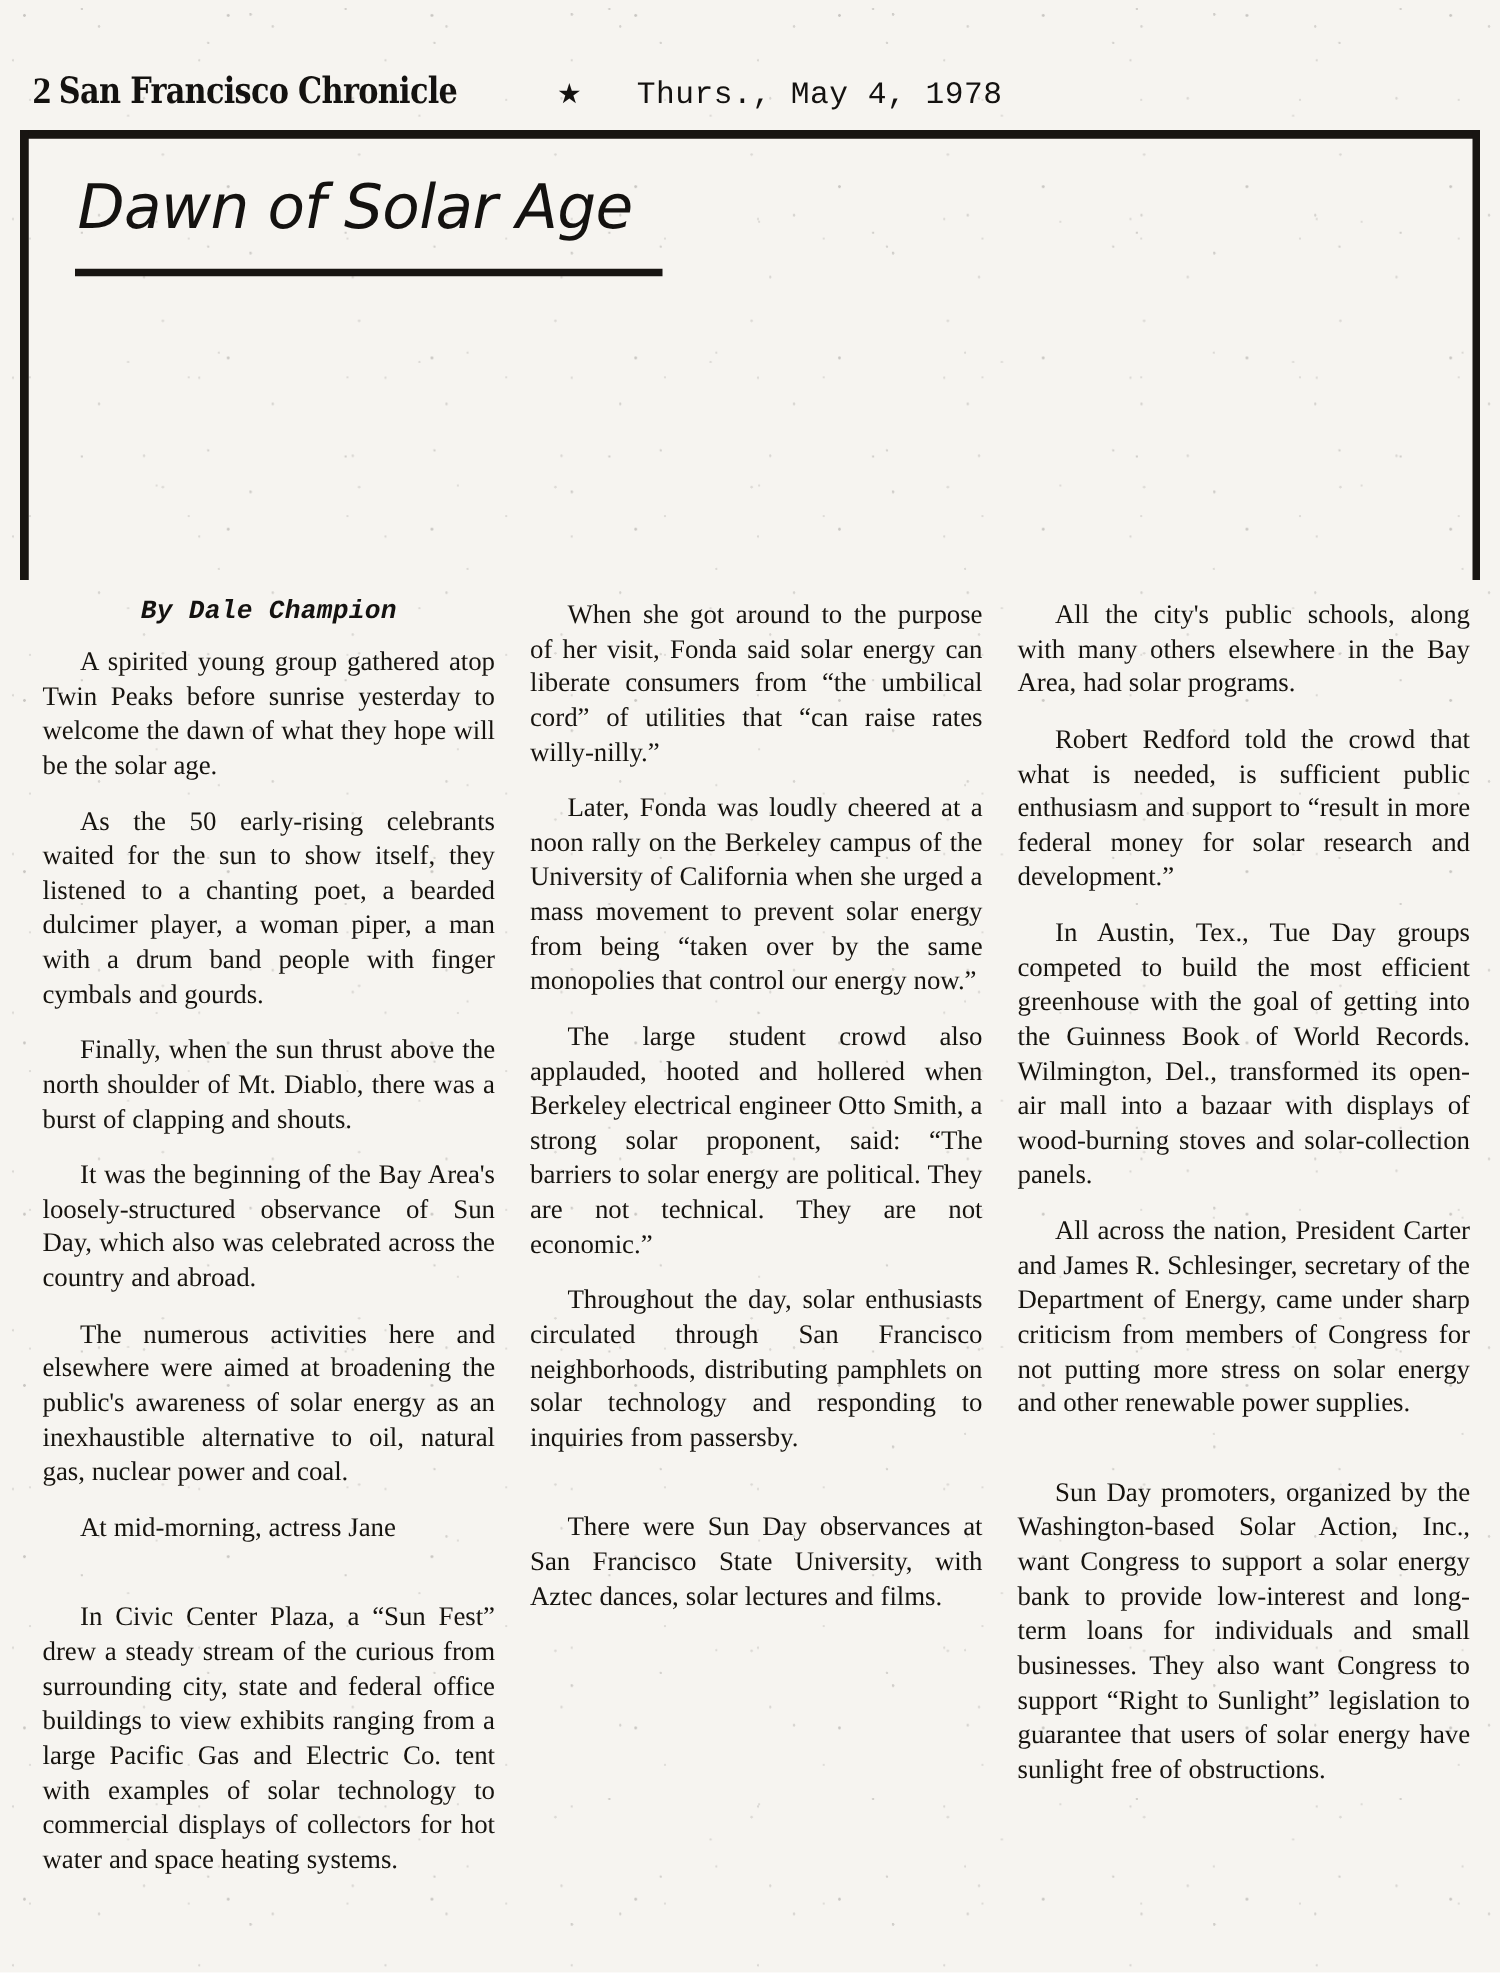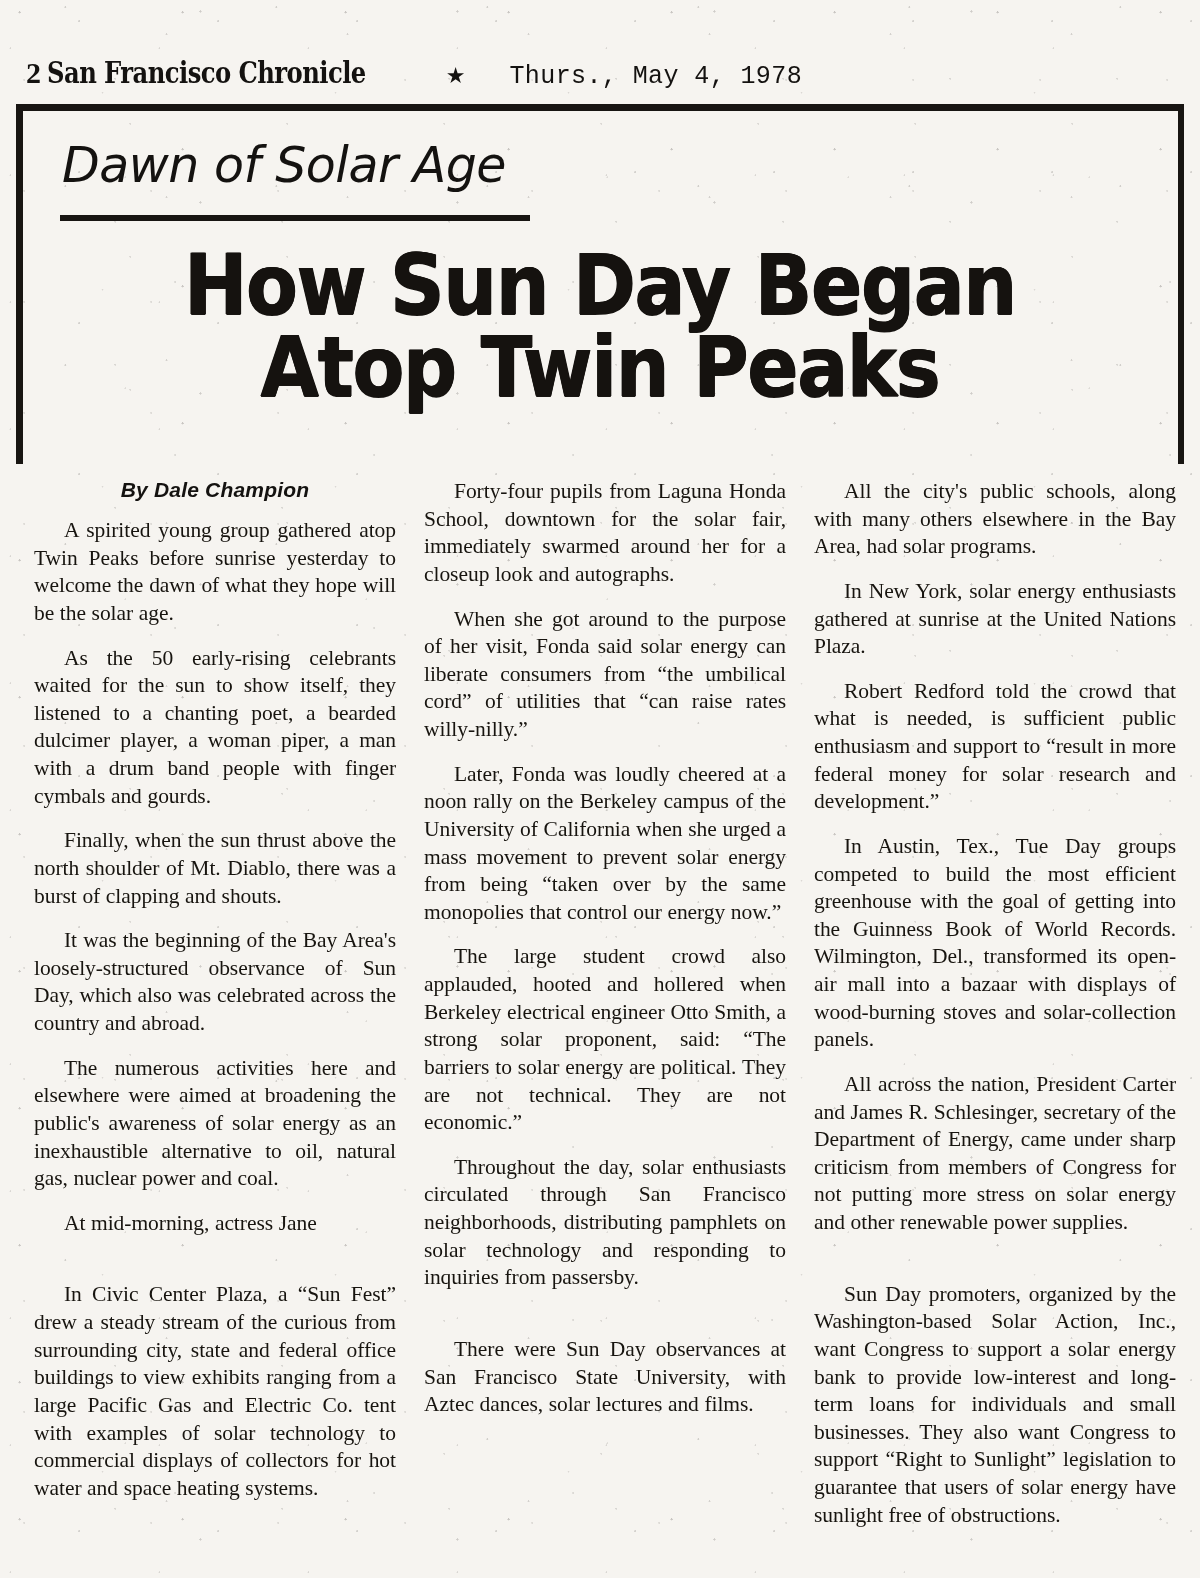--- a/index.html
+++ b/index.html
@@ -144,21 +144,21 @@
     width: 1140px;
     height: 1090px;
     display: flex;
     gap: 28px;
   }
   .column {
     width: 362px;
     flex: 0 0 362px;
   }
   .byline {
-    font-family: Liberation Sans, sans-serif;
+    font-family: Liberation Mono, monospace;
     font-weight: bold;
     font-style: italic;
     font-size: 21px;
     text-align: center;
     margin: 0 0 15px 0;
     letter-spacing: .2px;
   }
   .para {
     margin: 0 0 17px 0;
     font-family: "Liberation Serif", "DejaVu Serif", serif;
@@ -184,50 +184,44 @@
     <span class="flag-name">San Francisco Chronicle</span>
     <span class="flag-star">★</span>
     <span class="flag-date">Thurs., May 4, 1978</span>
   </div>
 
   <div id="headline-box"></div>
 
   <div id="kicker">Dawn of Solar Age</div>
   <div id="kicker-rule"></div>
 
-  <div id="headline">
-    <span class="hl-line">How Sun Day Began</span>
-    <span class="hl-line">Atop Twin Peaks</span>
-  </div>
 
   <div id="columns">
 
     <div class="column">
       <p class="byline">By Dale Champion</p>
       <p class="para">A spirited young group gathered atop Twin Peaks before sunrise yesterday to welcome the dawn of what they hope will be the solar age.</p>
       <p class="para">As the 50 early-rising celebrants waited for the sun to show itself, they listened to a chanting poet, a bearded dulcimer player, a woman piper, a man with a drum band people with finger cymbals and gourds.</p>
       <p class="para">Finally, when the sun thrust above the north shoulder of Mt. Diablo, there was a burst of clapping and shouts.</p>
       <p class="para">It was the beginning of the Bay Area's loosely-structured observance of Sun Day, which also was celebrated across the country and abroad.</p>
       <p class="para">The numerous activities here and elsewhere were aimed at broadening the public's awareness of solar energy as an inexhaustible alternative to oil, natural gas, nuclear power and coal.</p>
       <p class="para">At mid-morning, actress Jane</p>
       <p class="para">In Civic Center Plaza, a “Sun Fest” drew a steady stream of the curious from surrounding city, state and federal office buildings to view exhibits ranging from a large Pacific Gas and Electric Co. tent with examples of solar technology to commercial displays of collectors for hot water and space heating systems.</p>
     </div>
 
     <div class="column">
-      <p class="para">Forty-four pupils from Laguna Honda School, downtown for the solar fair, immediately swarmed around her for a closeup look and autographs.</p>
       <p class="para">When she got around to the purpose of her visit, Fonda said solar energy can liberate consumers from “the umbilical cord” of utilities that “can raise rates willy-nilly.”</p>
       <p class="para">Later, Fonda was loudly cheered at a noon rally on the Berkeley campus of the University of California when she urged a mass movement to prevent solar energy from being “taken over by the same monopolies that control our energy now.”</p>
       <p class="para">The large student crowd also applauded, hooted and hollered when Berkeley electrical engineer Otto Smith, a strong solar proponent, said: “The barriers to solar energy are political. They are not technical. They are not economic.”</p>
       <p class="para">Throughout the day, solar enthusiasts circulated through San Francisco neighborhoods, distributing pamphlets on solar technology and responding to inquiries from passersby.</p>
       <p class="para">There were Sun Day observances at San Francisco State University, with Aztec dances, solar lectures and films.</p>
     </div>
 
     <div class="column">
       <p class="para">All the city's public schools, along with many others elsewhere in the Bay Area, had solar programs.</p>
-      <p class="para">In New York, solar energy enthusiasts gathered at sunrise at the United Nations Plaza.</p>
       <p class="para">Robert Redford told the crowd that what is needed, is sufficient public enthusiasm and support to “result in more federal money for solar research and development.”</p>
       <p class="para">In Austin, Tex., Tue Day groups competed to build the most efficient greenhouse with the goal of getting into the Guinness Book of World Records. Wilmington, Del., transformed its open-air mall into a bazaar with displays of wood-burning stoves and solar-collection panels.</p>
       <p class="para">All across the nation, President Carter and James R. Schlesinger, secretary of the Department of Energy, came under sharp criticism from members of Congress for not putting more stress on solar energy and other renewable power supplies.</p>
       <p class="para">Sun Day promoters, organized by the Washington-based Solar Action, Inc., want Congress to support a solar energy bank to provide low-interest and long-term loans for individuals and small businesses. They also want Congress to support “Right to Sunlight” legislation to guarantee that users of solar energy have sunlight free of obstructions.</p>
     </div>
 
   </div>
 </div>
 
 </body></html>

